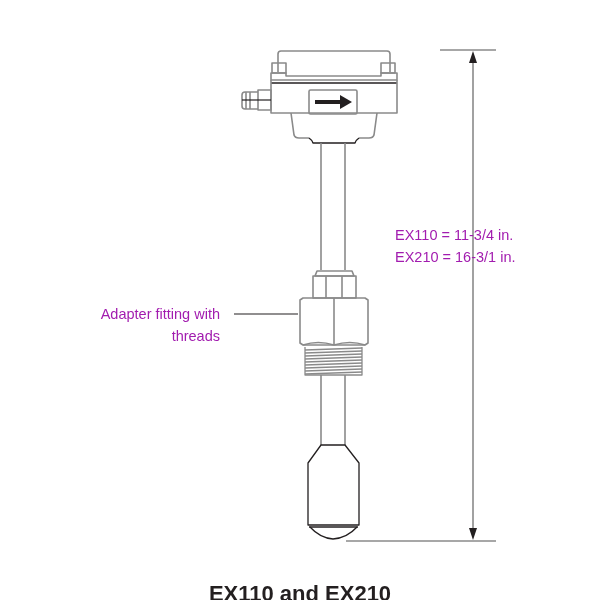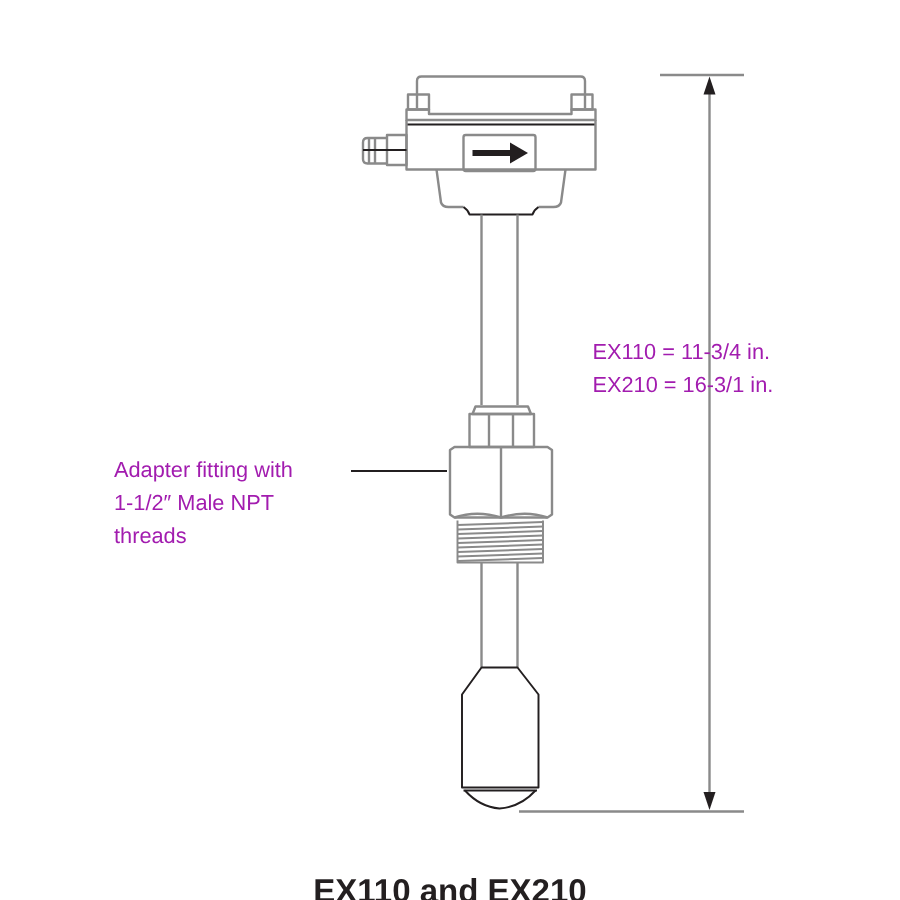--- a/index.html
+++ b/index.html
@@ -1,21 +1,21 @@
 <!DOCTYPE html>
 <html><head>
   <meta charset="utf-8">
   <style>
     html, body { margin: 0; padding: 0; background: #ffffff; }
     body { width: 600px; height: 600px; position: relative; overflow: hidden; font-family: "Liberation Sans", sans-serif; color: #231f20; }
     .drawing { position: absolute; left: 0; top: 0; width: 600px; height: 600px; }
     .label { position: absolute; font-size: 14.5px; line-height: 22px; color: #a21caf; }
     .dim-label { left: 395px; top: 224px; text-align: left; }
     .dim-label div { white-space: nowrap; }
-    .adapter-label { left: 76px; top: 303px; width: 172px; text-align: left; }
+    .adapter-label { left: 48px; top: 303px; width: 172px; text-align: right; }
     .caption { position: absolute; left: 0; width: 600px; top: 581px; text-align: center; font-weight: bold; font-size: 22px; color: #231f20; }
   </style>
 </head>
 <body>
 
 <svg class="drawing" viewBox="0 0 600 600" xmlns="http://www.w3.org/2000/svg">
   <g fill="none" stroke="#8a8a8a" stroke-width="1.6" stroke-linejoin="round">
 
     <g>
       <path d="M278 72 L278 54 Q278 51 281 51 L387 51 Q390 51 390 54 L390 72"></path>
@@ -97,21 +97,20 @@
   <polygon points="473,540 469,528 477,528" fill="#231f20"></polygon>
 
   <g fill="#231f20">
     <rect x="315" y="100" width="26" height="4"></rect>
     <polygon points="340,95 352,102 340,109"></polygon>
   </g>
 </svg>
 
 <div class="label adapter-label">
   <div>Adapter fitting with</div>
-  <div>1-1/2″ Male NPT</div>
   <div>threads</div>
 </div>
 
 <div class="label dim-label">
   <div>EX110 = 11-3/4 in.</div>
   <div>EX210 = 16-3/1 in.</div>
 </div>
 
 <div class="caption">EX110 and EX210</div>
 

